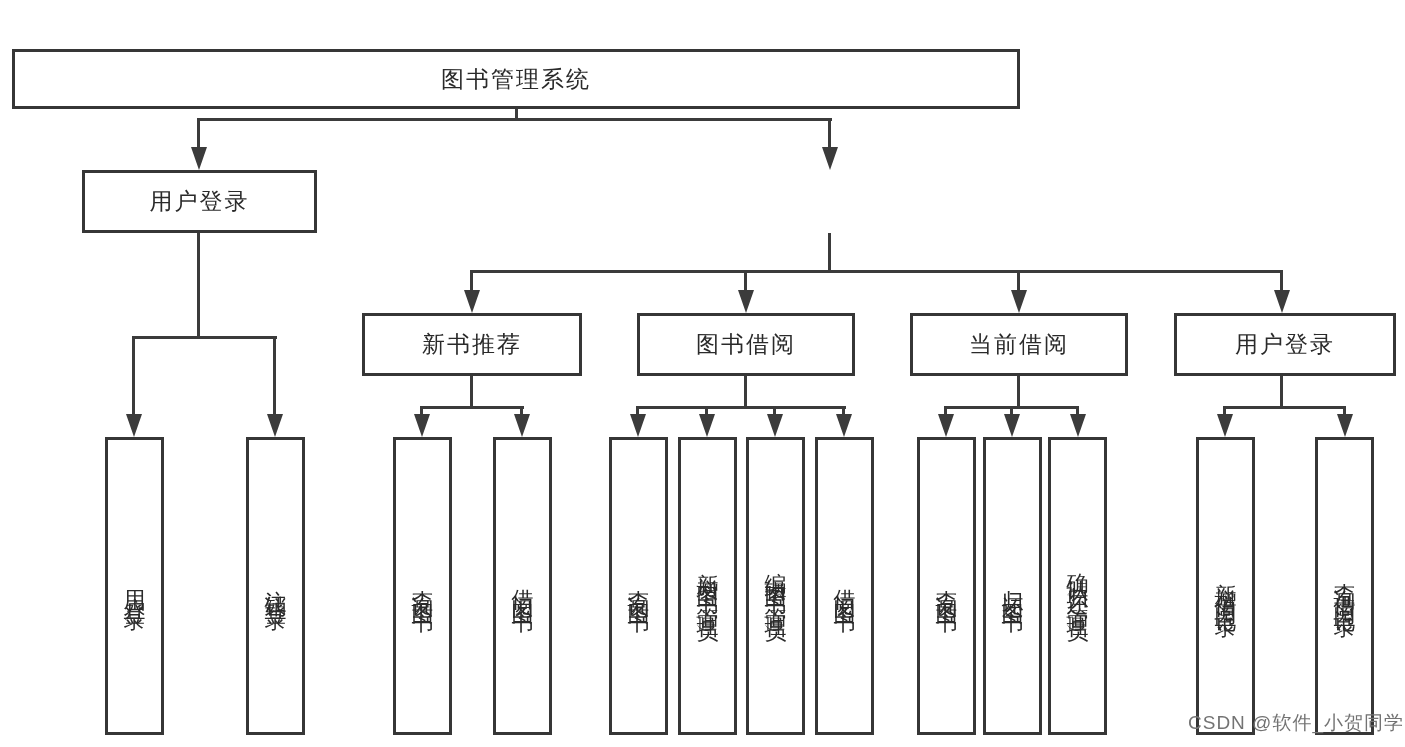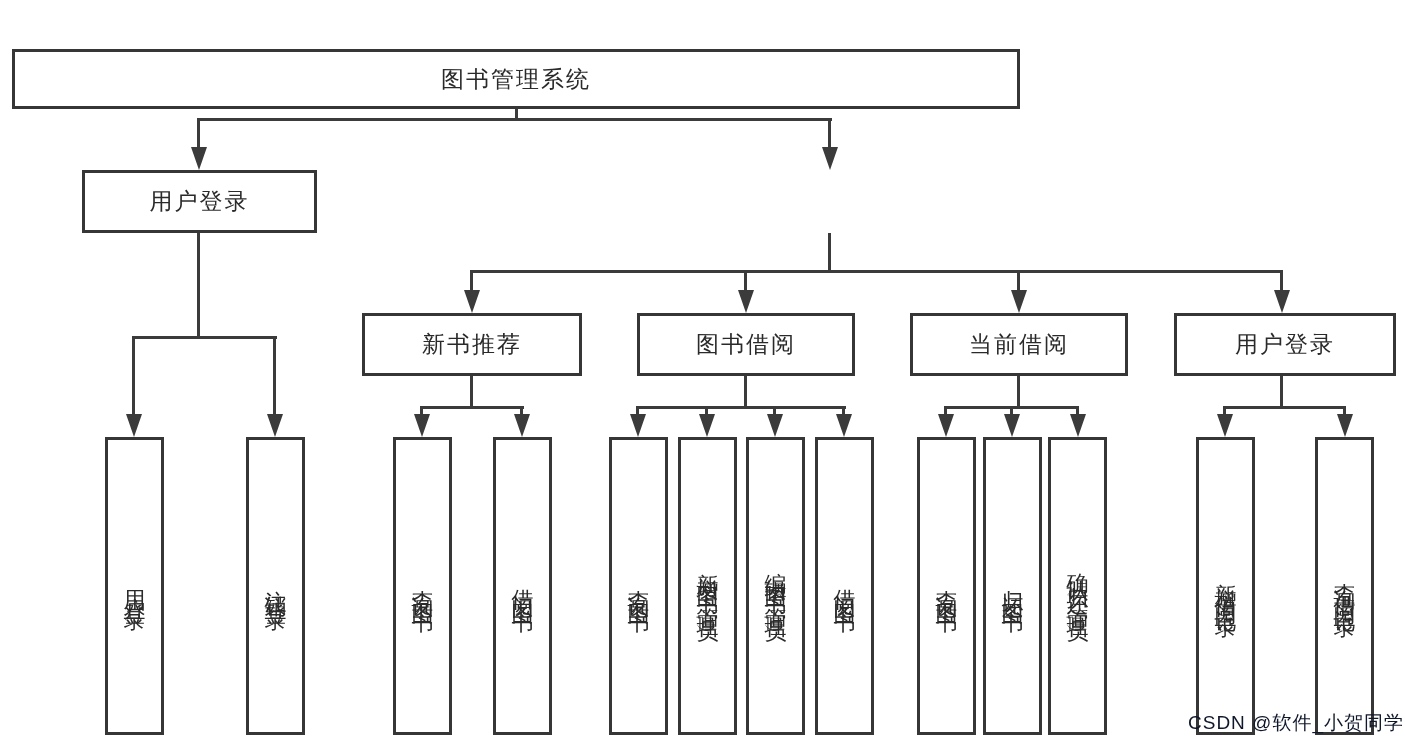--- a/index.html
+++ b/index.html
@@ -176,15 +176,15 @@
     <span class="vtext">确认归还（管理员）</span>
   </div>
 
   <div class="leaf" style="left:1196px;top:437px;width:59px;height:298px;">
     <span class="vtext">新增借阅记录</span>
   </div>
   <div class="leaf" style="left:1315px;top:437px;width:59px;height:298px;">
     <span class="vtext">查询借阅记录</span>
   </div>
 
-  <div class="watermark" style="color: #0f172a;">CSDN @软件_小贺同学</div>
+  <div class="watermark" style="color: #737373;">CSDN @软件_小贺同学</div>
 
 </div>
 
 </body></html>

